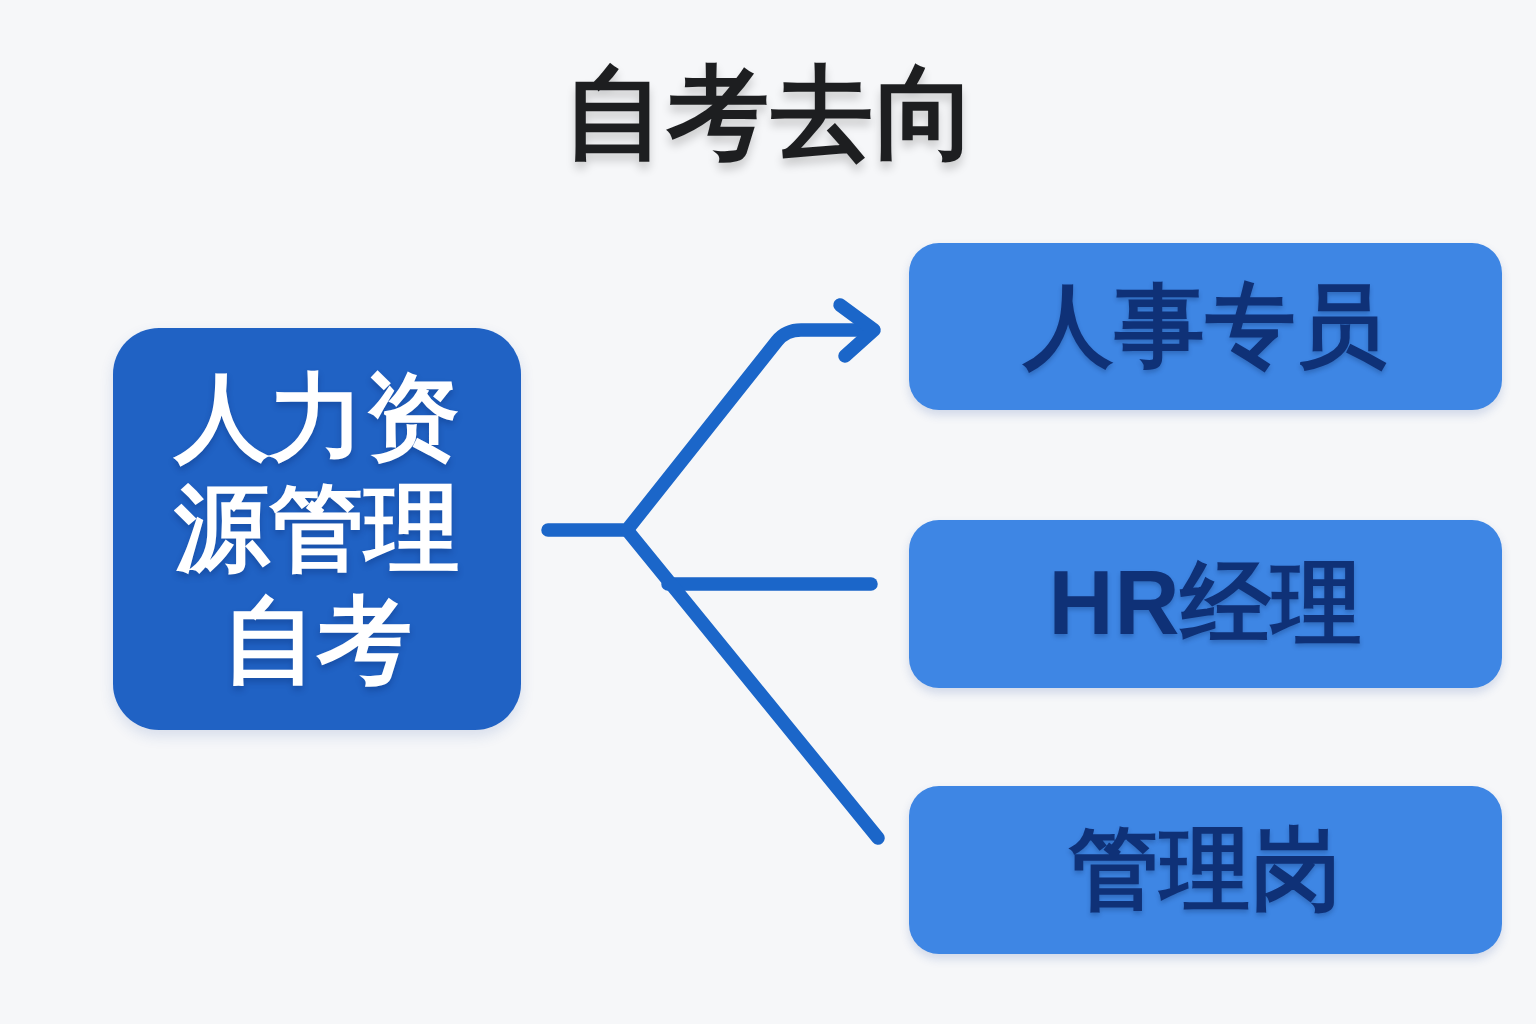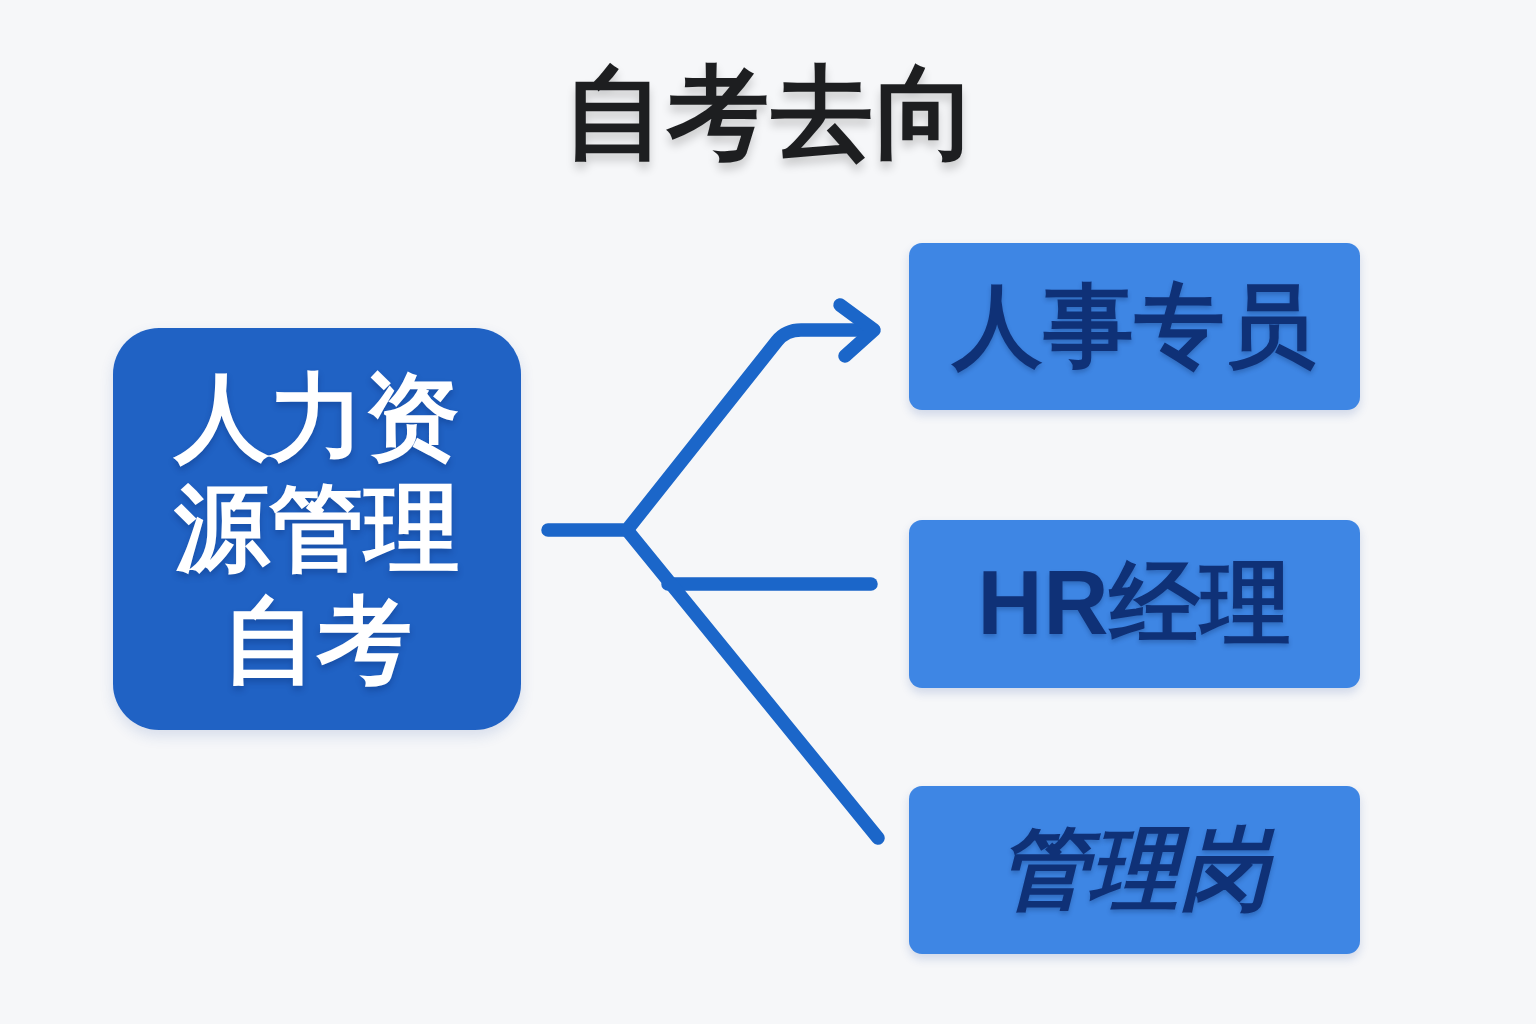--- a/index.html
+++ b/index.html
@@ -66,35 +66,35 @@
     color: var(--root-text);
     font-size: 95px;
     font-weight: 700;
     line-height: 1.17;
     white-space: pre-line;
     text-shadow: 0 4px 6px rgba(0,30,90,0.28);
     box-shadow: 0 6px 14px rgba(40,80,160,0.15);
   }
   .node-child {
     left: 909px;
-    width: 451px;
+    width: 593px;
     height: 168px;
-    border-radius: 13px;
+    border-radius: 30px;
     background: var(--child-fill);
     color: var(--child-text);
     font-size: 90px;
     font-weight: 800;
     letter-spacing: 1px;
     white-space: nowrap;
     text-shadow: 0 3px 4px rgba(8,30,80,0.25);
     box-shadow: 0 5px 10px rgba(40,80,160,0.18);
   }
   .node-child-1 { top: 243px; height: 167px; }
   .node-child-2 { top: 520px; text-align: center; }
-  .node-child-3 { top: 786px; font-style: italic; }
+  .node-child-3 { top: 786px; }
 </style>
 </head>
 <body>
 
 <div class="canvas">
 
   <h1 class="title">自考去向</h1>
 
   <svg class="connectors" width="1536" height="1024" viewBox="0 0 1536 1024">
     <path d="M548 530 L627 530 L777 341 Q786 330 801 330 L858 330"></path>

